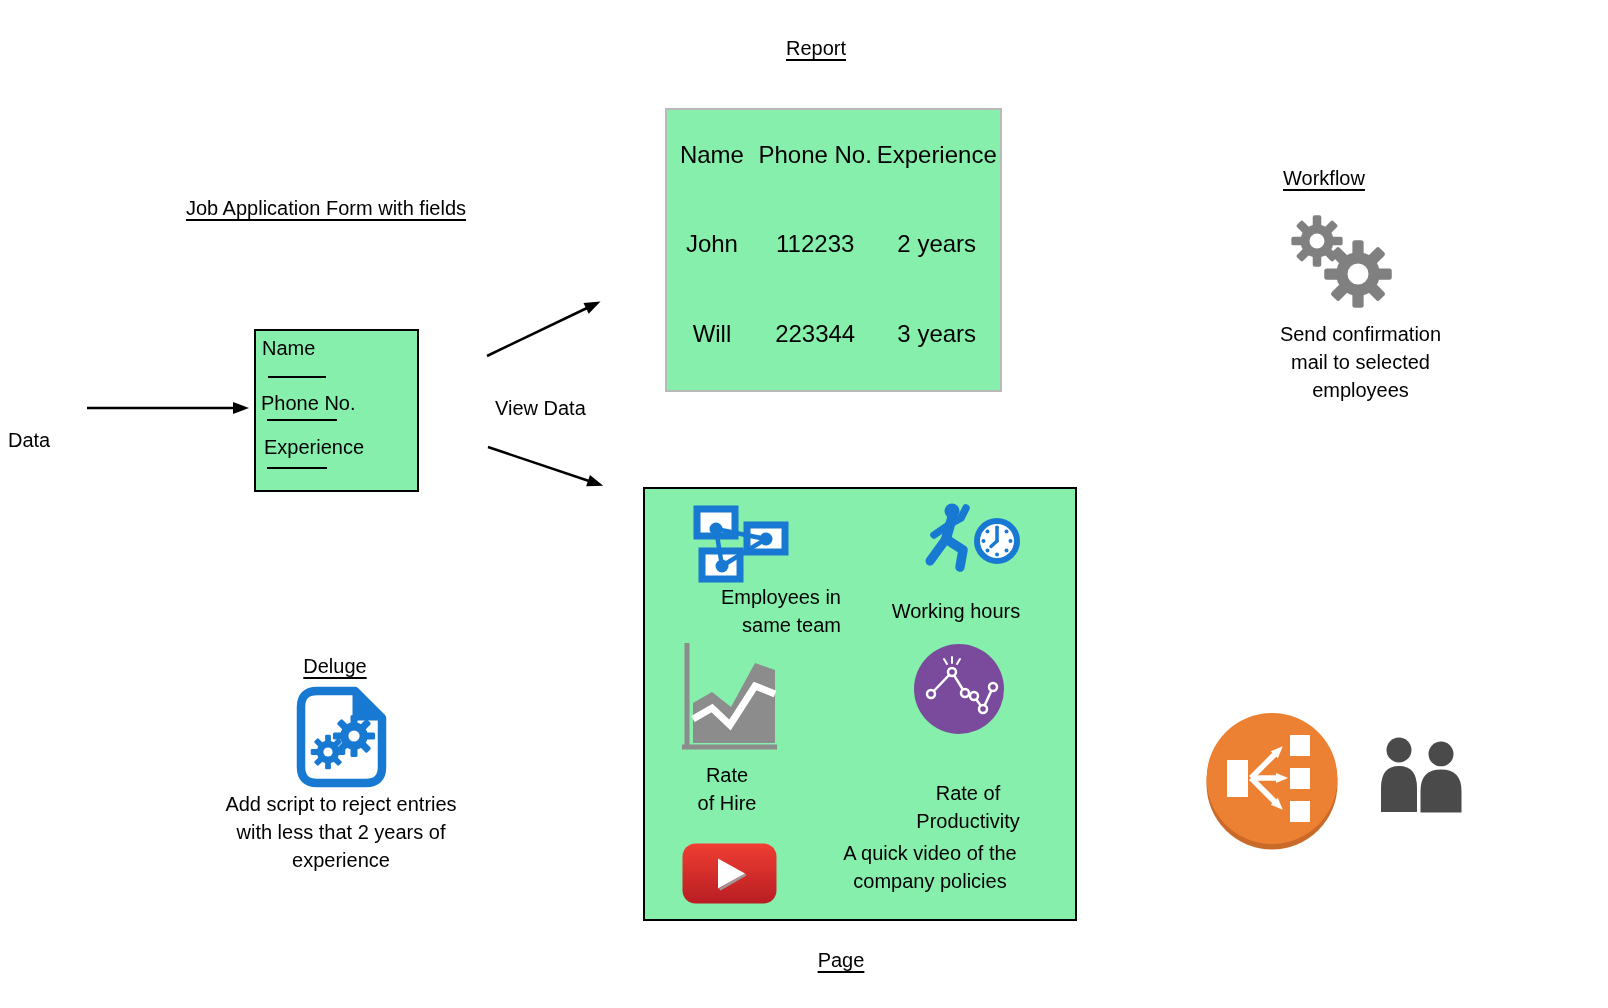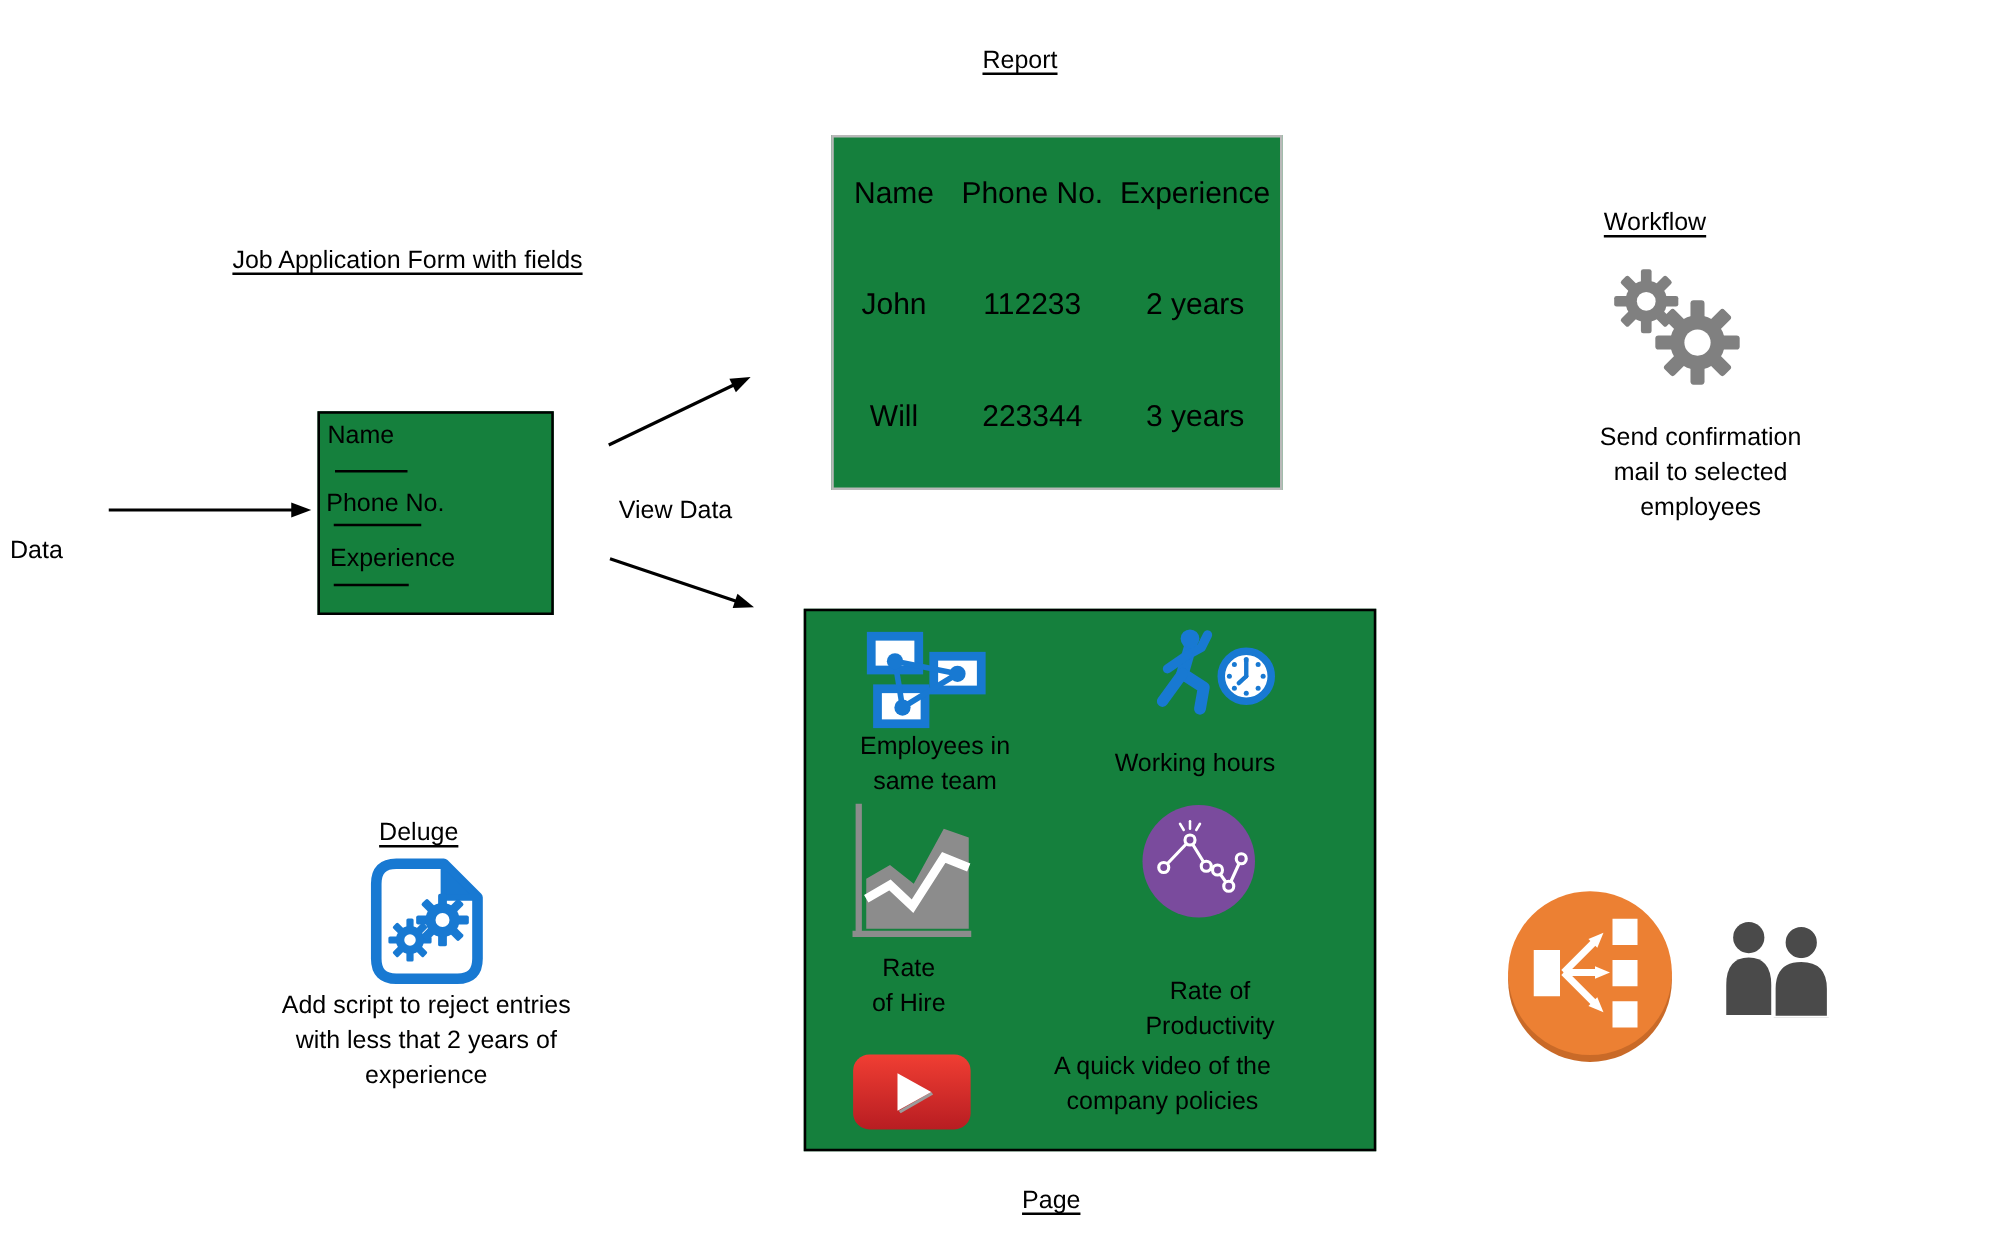--- a/index.html
+++ b/index.html
@@ -2,21 +2,21 @@
 <html style="--icon-blue: #1879d2; --gear-gray: #808080; --chart-gray: #8c8c8c; --productivity-purple: #7a4b9d; --youtube-red-top: #f03e33; --youtube-red-bottom: #b81d22; --share-orange: #ec8033; --share-orange-rim: #c96a28; --users-gray: #4a4a4a; --table-border-gray: #b9b9b9;"><head>
 <meta charset="utf-8">
 <style>
   html,body{margin:0;padding:0;background:#fff;}
   .stage{position:relative;width:1608px;height:1008px;background:#fff;
          font-family:"Liberation Sans",sans-serif;color:#000;overflow:hidden;}
   .t{position:absolute;font-size:20px;line-height:28px;white-space:nowrap;}
   .ctr{text-align:center;}
   .pre{white-space:pre-line;}
   .u{text-decoration:underline;text-decoration-thickness:2px;text-underline-offset:4px;}
-  .box{position:absolute;background:#15803d;padding-left:24px;}
+  .box{position:absolute;background:#86efac;}
   .form-box{border:2px solid #000;}
   .report-box{border:2px solid var(--table-border-gray,#b9b9b9);}
   .page-box{border:2px solid #000;}
   .fld-line{position:absolute;height:2px;background:#000;}
   .abs{position:absolute;}
   .report-grid{position:absolute;left:0;top:0;width:100%;height:100%;
     display:grid;grid-template-columns:27% 35% 38%;grid-template-rows:90px 88px 92px;
     align-items:center;justify-items:center;font-size:24px;}
   svg{display:block;}
 </style>
@@ -82,21 +82,21 @@
     </div>
   </div>
 
   <div class="t ctr u" style="left:1244px;top:164px;width:160px;">Workflow</div>
   <svg class="abs" style="left:1284px;top:210px" width="112" height="100" viewBox="0 0 112 100">
     <use href="#gear8" transform="translate(33,31) scale(0.95)" style="fill:var(--gear-gray,#808080)"></use>
     <circle cx="33" cy="31" r="7.5" fill="#fff"></circle>
     <use href="#gear8" transform="translate(74,64) scale(1.25)" style="fill:var(--gear-gray,#808080)"></use>
     <circle cx="74" cy="64" r="10.5" fill="#fff"></circle>
   </svg>
-  <div class="t ctr pre" style="left:1253px;top:336px;width:215px;white-space:pre-line;">Send confirmation
+  <div class="t ctr pre" style="left:1253px;top:320px;width:215px;white-space:pre-line;">Send confirmation
 mail to selected
 employees</div>
 
   <div class="t ctr u" style="left:285px;top:612px;width:100px;margin-top:40px;">Deluge</div>
   <svg class="abs" style="left:295px;top:686px" width="93" height="102" viewBox="0 0 93 102">
     <path d="M60,5 L22,5 Q6,5 6,21 L6,81 Q6,97 22,97 L71,97 Q87,97 87,81 L87,32 Z" fill="#fff" style="stroke:var(--icon-blue,#1879d2)" stroke-width="8.5" stroke-linejoin="round"></path>
     <path d="M60,5 L60,32 L87,32 Z" style="fill:var(--icon-blue,#1879d2);stroke:var(--icon-blue,#1879d2)" stroke-width="5" stroke-linejoin="round"></path>
     <use href="#gear8" transform="translate(33,66) scale(0.64)" style="fill:var(--icon-blue,#1879d2)"></use>
     <circle cx="33" cy="66" r="4.6" fill="#fff"></circle>
     <use href="#gear8" transform="translate(59,50) scale(0.78)" style="fill:var(--icon-blue,#1879d2)"></use>
@@ -118,21 +118,21 @@
         <line x1="27" y1="26" x2="77" y2="36"></line>
         <line x1="77" y1="36" x2="33" y2="63"></line>
         <line x1="33" y1="63" x2="27" y2="26"></line>
       </g>
       <g style="fill:var(--icon-blue,#1879d2)">
         <circle cx="27" cy="26" r="6.5"></circle>
         <circle cx="77" cy="36" r="6.5"></circle>
         <circle cx="33" cy="63" r="6.5"></circle>
       </g>
     </svg>
-    <div class="t ctr pre" style="left:23px;top:94px;width:160px;white-space:pre-line;">Employees in
+    <div class="t ctr pre" style="left:36px;top:94px;width:160px;white-space:pre-line;text-align:right;">Employees in
 same team</div>
 
     <svg class="abs" style="left:275px;top:11px" width="104" height="74" viewBox="0 0 104 74">
       <g style="stroke:var(--icon-blue,#1879d2)" fill="none" stroke-linecap="round" stroke-linejoin="round">
         <path d="M32,18 L26,39" stroke-width="10"></path>
         <path d="M30,24 L41,18 L46,8" stroke-width="7.5"></path>
         <path d="M30,24 L14,35" stroke-width="7.5"></path>
         <path d="M26,39 L43,50 L40,67" stroke-width="9.5"></path>
         <path d="M26,39 L10,61" stroke-width="9"></path>
       </g>

